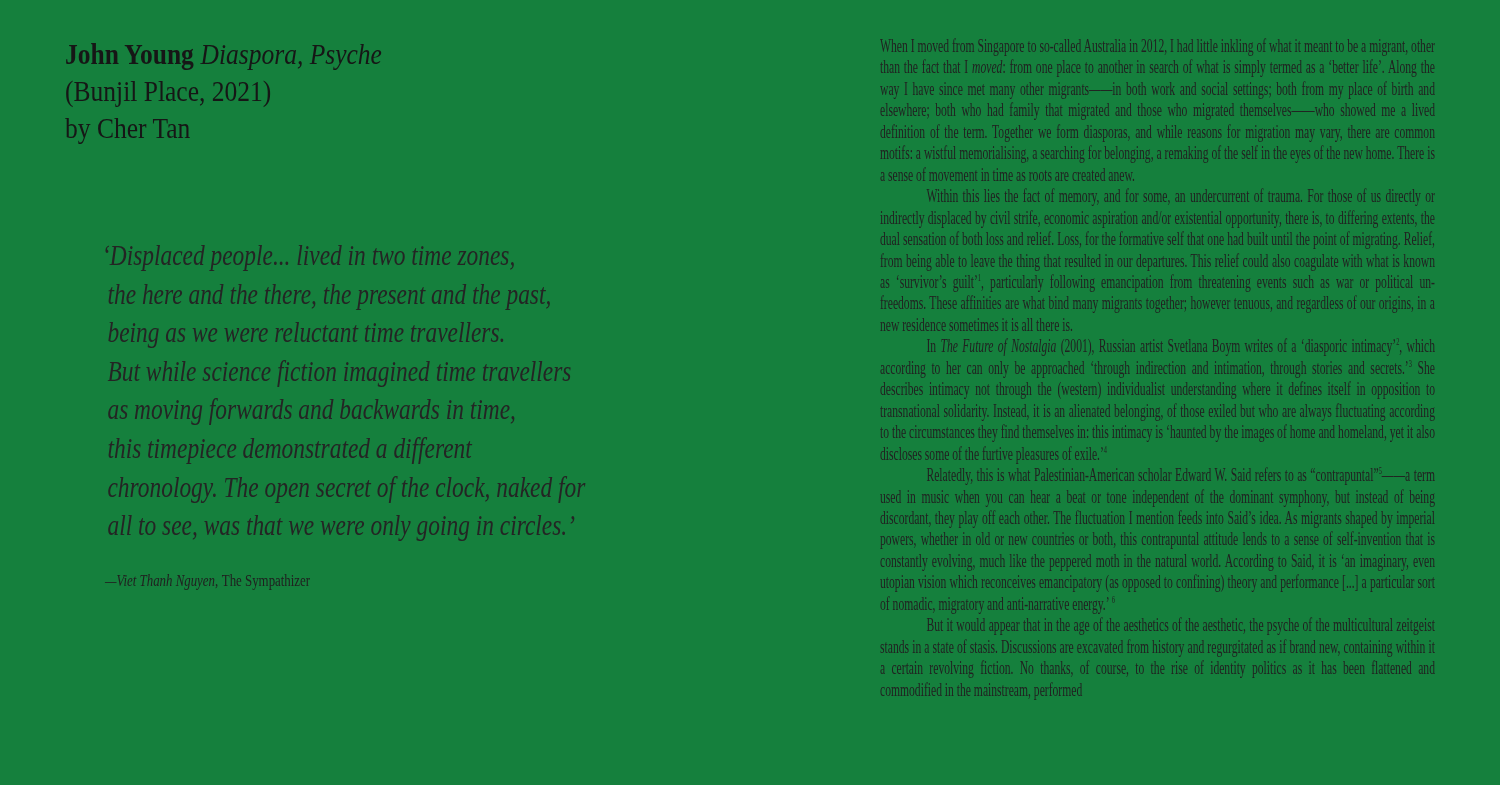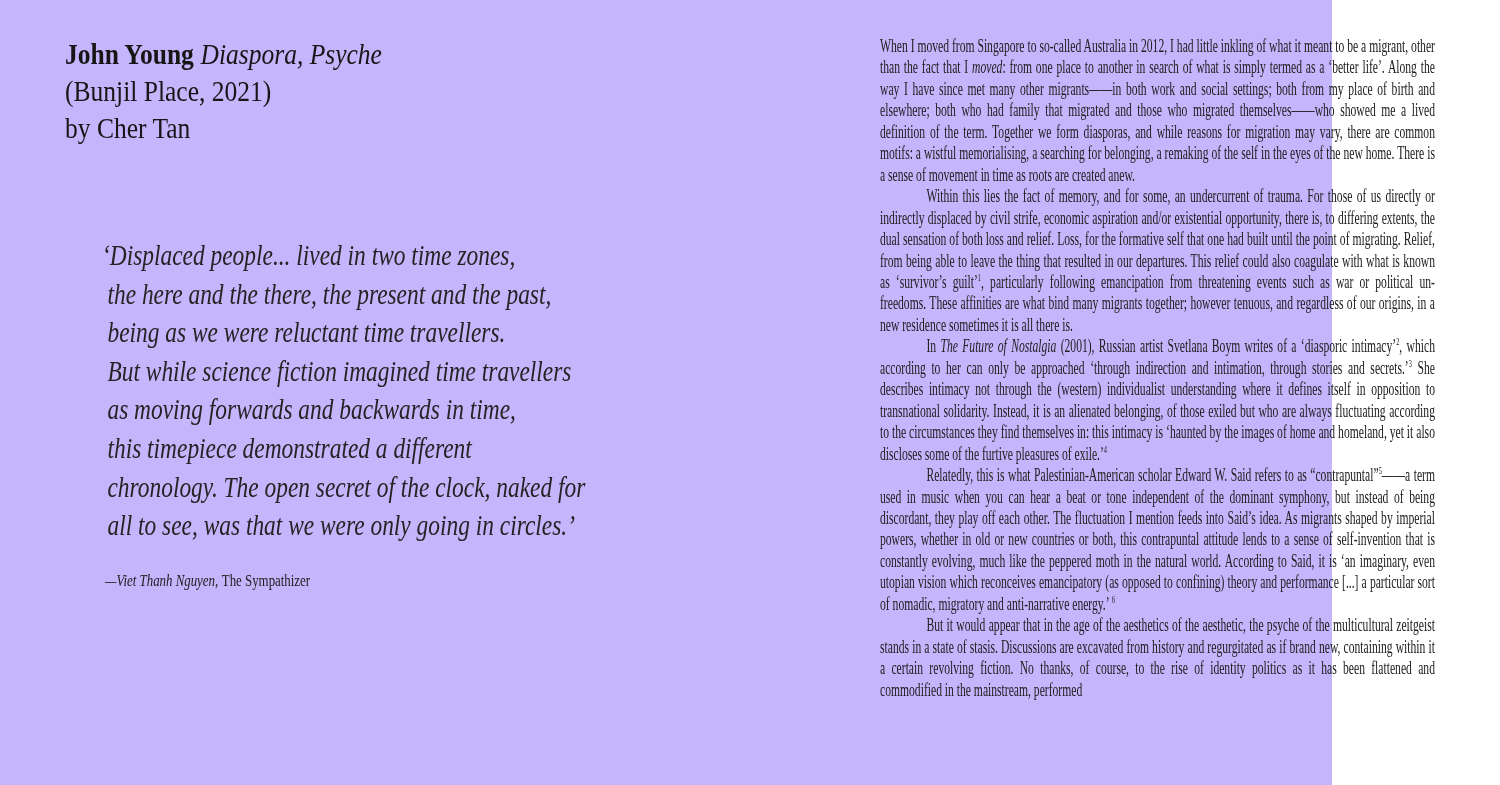--- a/index.html
+++ b/index.html
@@ -7,23 +7,23 @@
     padding: 0;
     width: 1500px;
     height: 785px;
     overflow: hidden;
     background: #ffffff;
     font-family: "Liberation Serif", "DejaVu Serif", serif;
     color: #1e1e1e;
   }
   .spread {
     position: relative;
-    width: 1332px;
+    width: 1500px;
     height: 785px;
-    background: #c4b5fd;
+    background: #15803d;
   }
 
   
   .left-header {
     position: absolute;
     left: 65px;
     top: 36px;
     width: 560px;
     font-size: 29px;
     line-height: 37px;

